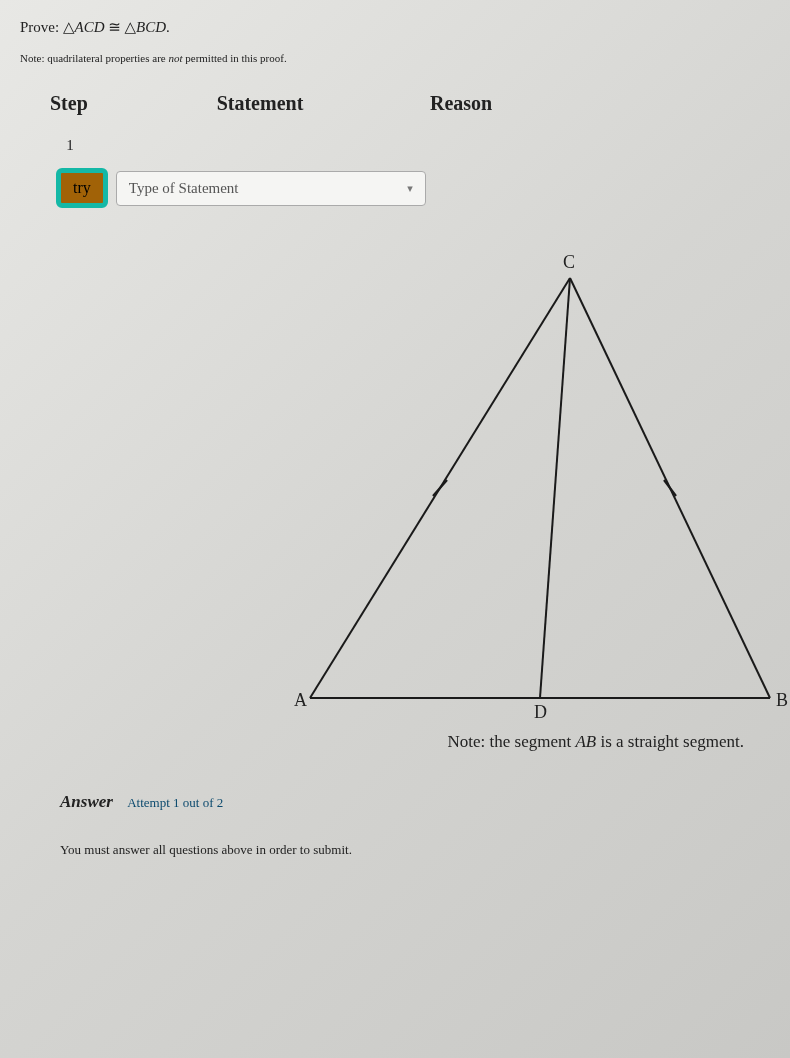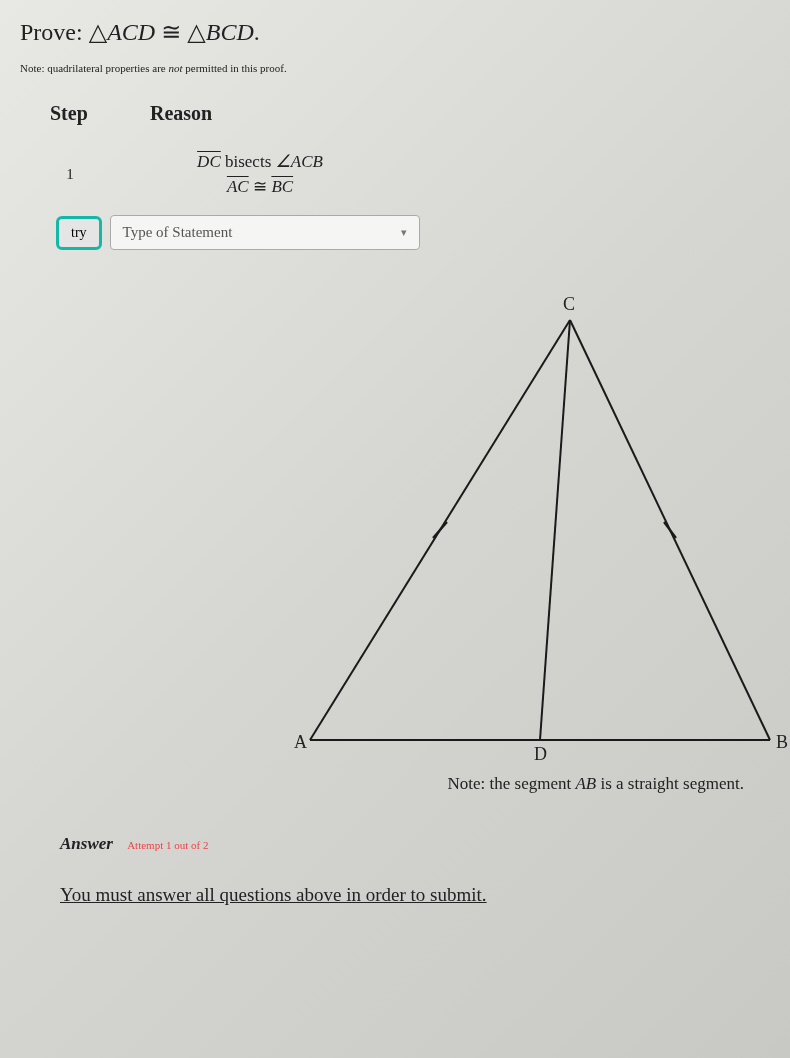--- a/index.html
+++ b/index.html
@@ -6,21 +6,21 @@
     body {
       width: 790px;
       height: 1058px;
       background: linear-gradient(135deg, #e8e8e5 0%, #d5d5d2 50%, #c8c8c5 100%);
       font-family: Georgia, 'Times New Roman', serif;
       color: #222;
       padding: 18px 20px;
       position: relative;
     }
     .prove-line {
-      font-size: 24px;
+      font-size: 15px;
       margin-bottom: 16px;
       font-family: 'Times New Roman', serif;
     }
     .note-line {
       font-size: 11px;
       margin-bottom: 28px;
     }
     .italic { font-style: italic; }
     .proof-table {
       width: 100%;
@@ -46,25 +46,25 @@
     .overline { text-decoration: overline; font-style: italic; }
     .stmt-line { margin: 4px 0; }
     .try-row {
       display: flex;
       align-items: center;
       gap: 8px;
       padding-left: 36px;
       margin-bottom: 50px;
     }
     .try-btn {
-      border: 3px solid #14b8a6;
-      background: #e5e5e5;
+      border: 5px solid #14b8a6;
+      background: #a16207;
       border-radius: 6px;
       padding: 6px 12px;
-      font-size: 14px;
+      font-size: 16px;
       font-family: inherit;
       cursor: pointer;
     }
     .type-select {
       border: 1px solid #aaa;
       background: #f5f5f3;
       border-radius: 4px;
       padding: 8px 12px;
       font-size: 15px;
       font-family: inherit;
@@ -98,58 +98,50 @@
       margin-top: 4px;
       margin-bottom: 40px;
       font-family: 'Times New Roman', serif;
     }
     .answer-line {
       font-size: 17px;
       margin-bottom: 30px;
       padding-left: 40px;
     }
     .answer-lbl { font-weight: bold; font-style: italic; }
-    .attempt { color: #ef4444; font-size: 11px; margin-left: 10px;}
+    .attempt { color: #0c4a6e; font-size: 13px; margin-left: 10px;}
     .submit-msg {
-      font-size: 19px;
+      font-size: 13px;
       padding-left: 40px;
       font-family: 'Times New Roman', serif;
-      text-decoration: underline;
     }
   </style>
 </head>
 <body>
 
 <div class="prove-line">
   <span>Prove:</span>
   <span style="font-family:'Times New Roman';">△</span><span style="font-style:italic">ACD</span>
   <span>≅</span>
   <span style="font-family:'Times New Roman';">△</span><span style="font-style:italic">BCD</span><span>.</span>
 </div>
 
 <div class="note-line">
   <span>Note: quadrilateral properties are </span><span class="italic">not</span><span> permitted in this proof.</span>
 </div>
 
 <div class="proof-table">
   <div class="table-header">
     <div class="col-step">Step</div>
+    <div class="col-stmt">Statement</div>
     <div class="col-reason">Reason</div>
   </div>
 
   <div class="table-row1">
     <div class="step-cell">1</div>
-    <div class="stmt-cell">
-      <div class="stmt-line">
-        <span class="overline">DC</span><span> bisects </span><span style="font-style:italic">∠ACB</span>
-      </div>
-      <div class="stmt-line">
-        <span class="overline">AC</span><span> ≅ </span><span class="overline">BC</span>
-      </div>
-    </div>
   </div>
 
   <div class="try-row">
     <button class="try-btn">try</button>
     <div class="type-select">
       <span>Type of Statement</span>
       <span class="chev">▾</span>
     </div>
   </div>
 </div>

